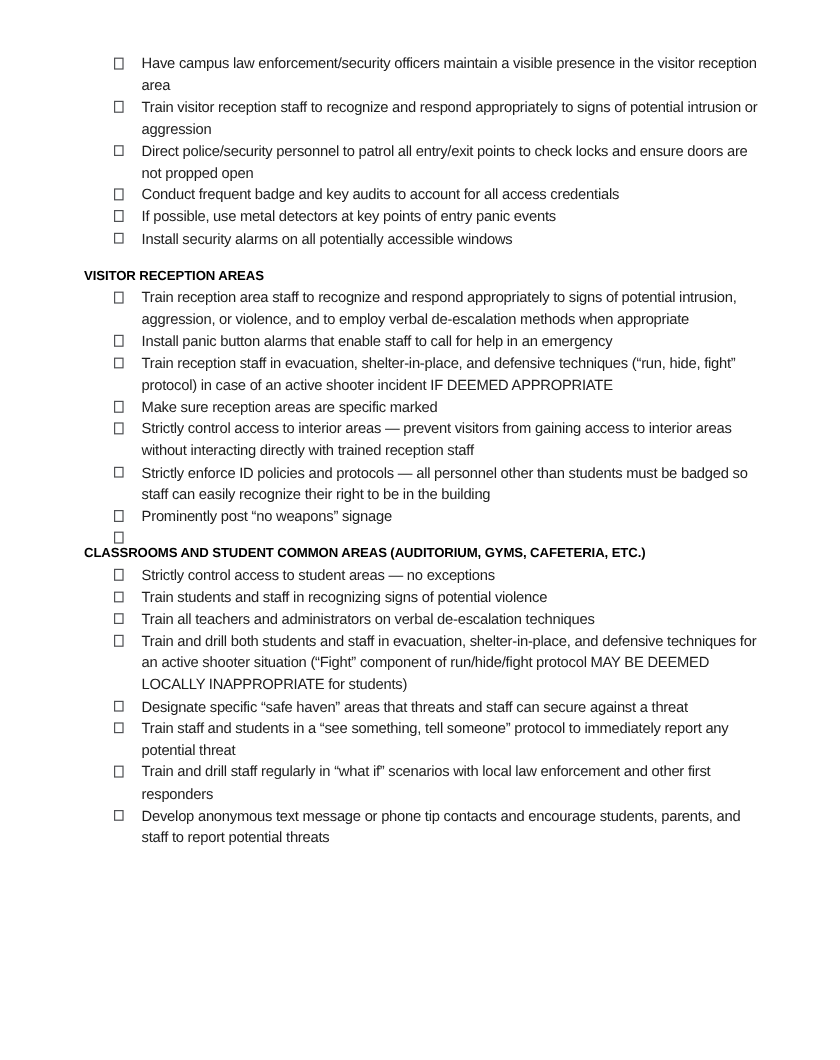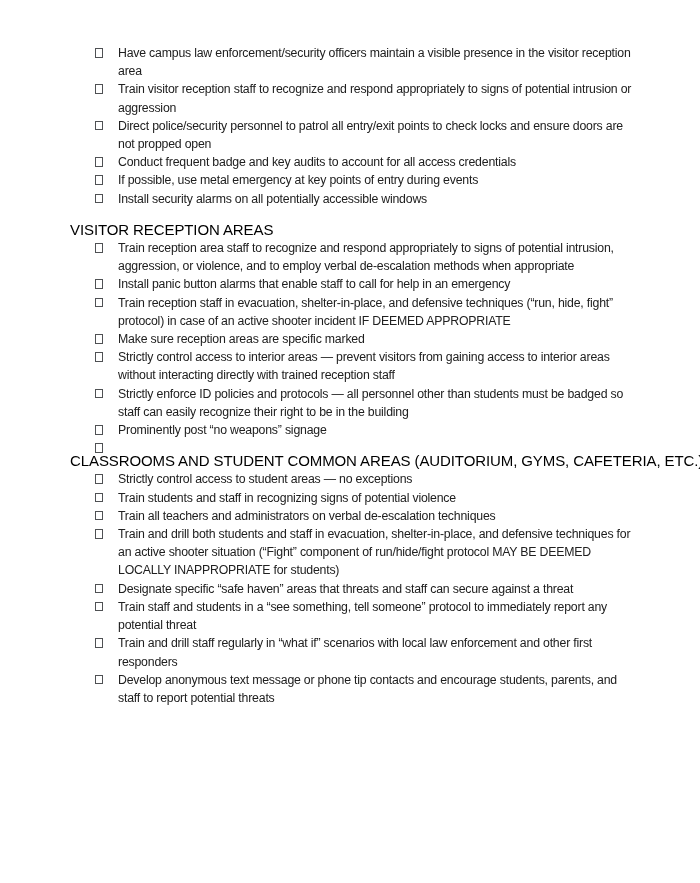--- a/index.html
+++ b/index.html
@@ -16,22 +16,22 @@
   }
   .page {
     box-sizing: border-box;
     width: 700px;
     height: 731px;
     padding: 44px 66px 0 70px;
     background: #ffffff;
   }
   .section { margin: 0; }
   .section-heading {
-    font-size: 15px;
-    font-weight: normal;
+    font-size: 11px;
+    font-weight: bold;
     color: #000000;
     line-height: 18.2px;
     letter-spacing: -0.1px;
     margin: 13px 0 0 0;
     white-space: nowrap;
   }
   .section:first-child .section-heading { margin-top: 0; }
   ul.checklist {
     list-style: none;
     margin: 0;
@@ -79,21 +79,21 @@
     <span class="item-text">Direct police/security personnel to patrol all entry/exit points to check locks and ensure doors are not propped open</span>
   </li>
 
   <li class="check-item">
     <span class="checkbox"></span>
     <span class="item-text">Conduct frequent badge and key audits to account for all access credentials</span>
   </li>
 
   <li class="check-item">
     <span class="checkbox"></span>
-    <span class="item-text">If possible, use metal emergency at key points of entry during events</span>
+    <span class="item-text">If possible, use metal detectors at key points of entry panic events</span>
   </li>
 
   <li class="check-item">
     <span class="checkbox"></span>
     <span class="item-text">Install security alarms on all potentially accessible windows</span>
   </li>
 </ul>
   </section>
 
   <section class="section">

